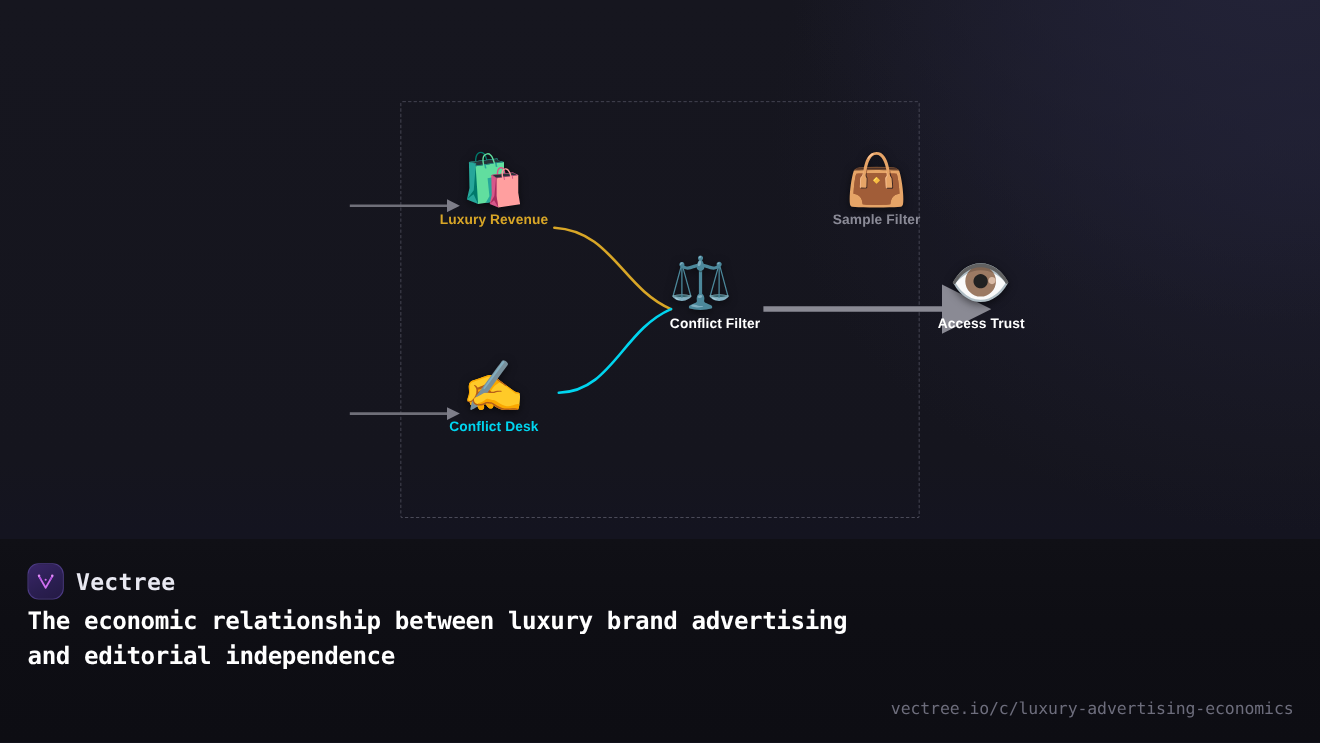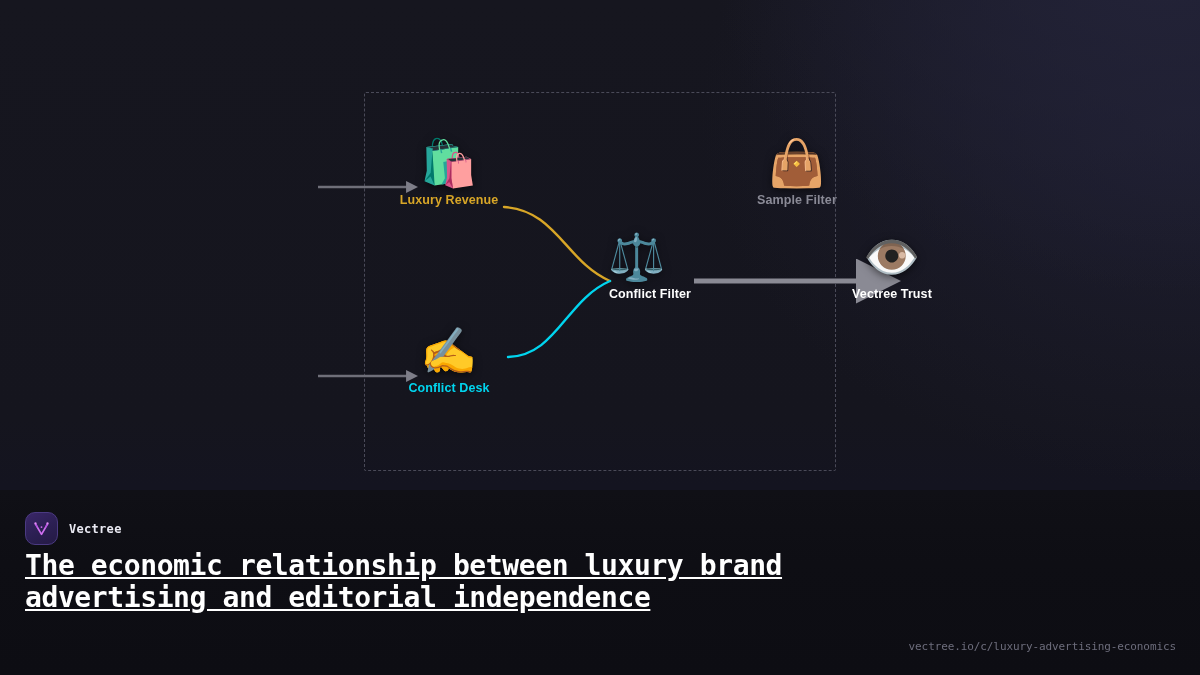--- a/index.html
+++ b/index.html
@@ -64,33 +64,33 @@
     display:flex; align-items:center; gap:11px;
   }
   #logo-mark {
     width:33px; height:33px; border-radius:10px;
     background:linear-gradient(150deg,#3a2668 0%, #2b1f52 55%, #241a44 100%);
     border:1px solid #4b3a82;
     display:flex; align-items:center; justify-content:center;
   }
   #brand-name {
     font-family:"DejaVu Sans Mono", monospace;
-    font-size:12px; font-weight:bold; color:#e9e9f2;
+    font-size:21px; font-weight:bold; color:#e9e9f2;
     letter-spacing:.3px;
   }
   #headline {
     position:absolute; left:25px; top:550px; width:780px;
     font-family:"DejaVu Sans Mono", monospace;
-    font-size:28px; font-weight:bold; line-height:32px;
-    color:#ffffff; letter-spacing:-.4px;text-decoration:underline;
+    font-size:22px; font-weight:bold; line-height:32px;
+    color:#ffffff; letter-spacing:-.4px;
   }
   #site-url {
     position:absolute; right:24px; bottom:22px;
     font-family:"DejaVu Sans Mono", monospace;
-    font-size:11px; color:#6d6d7c; letter-spacing:-.1px;
+    font-size:15px; color:#6d6d7c; letter-spacing:-.1px;
   }
 </style>
 </head>
 <body>
 
 <div id="stage">
 
   <div id="canvas">
 
     <div class="group-box" id="group-box" style="left: 364px; top: 92px; width: 472px; height: 379px;"></div>
@@ -127,21 +127,21 @@
       <div class="node" style="left: 637px; top: 266px;">
         <div class="glyph">⚖️</div>
         <div class="nlabel" style="color: rgb(255, 255, 255); margin-left: 26px;">Conflict Filter</div>
       </div>
       <div class="node" style="left: 449px; top: 360px;">
         <div class="glyph">✍️</div>
         <div class="nlabel" style="color: rgb(0, 213, 239);">Conflict Desk</div>
       </div>
       <div class="node" style="left: 892px; top: 266px;">
         <div class="glyph">👁️</div>
-        <div class="nlabel" style="color: rgb(255, 255, 255);">Vectree Trust</div>
+        <div class="nlabel" style="color: rgb(255, 255, 255);">Access Trust</div>
       </div>
     </div>
 
   <div id="footer"></div>
 
   <div id="brand">
     <div id="logo-mark">
       <svg width="19" height="19" viewBox="0 0 24 24" aria-hidden="true">
         <path d="M4.4 6.3 L12 19.4 L19.6 6.3" fill="none" stroke="#cf6ff0" stroke-width="2.1" stroke-linecap="round" stroke-linejoin="round"></path>
         <path d="M4.4 6.3 L6.7 9.9" fill="none" stroke="#b24fe0" stroke-width="1.7" stroke-linecap="round"></path>

